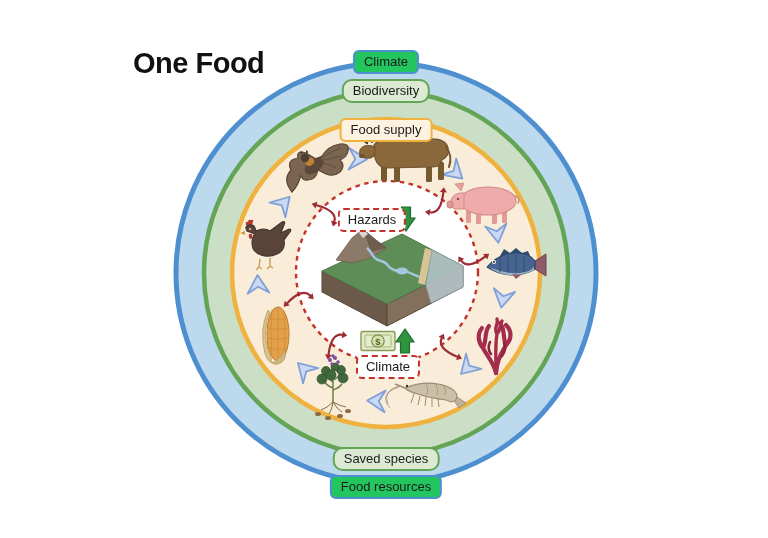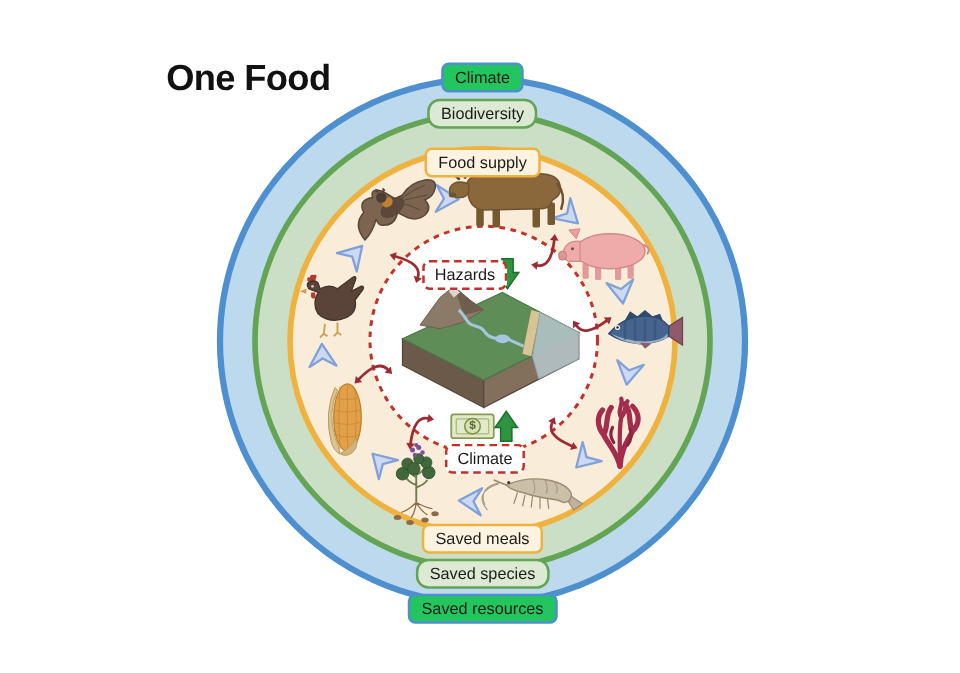--- a/index.html
+++ b/index.html
@@ -211,17 +211,16 @@
 
   <div class="page-title">One Food</div>
 
   <div class="badge blue" style="left:386px;top:62px;">Climate</div>
   <div class="badge green" style="left:386px;top:91px;">Biodiversity</div>
   <div class="badge orange" style="left:386px;top:130px;">Food supply</div>
 
   <div class="badge reddash" style="left:372px;top:188px;margin-top:32px;">Hazards</div>
   <div class="badge reddash" style="left:388px;top:367px;">Climate</div>
 
-  <div class="badge orange" style="left:386px;top:431px;">Saved meals</div>
   <div class="badge green" style="left:386px;top:459px;">Saved species</div>
-  <div class="badge blue" style="left:386px;top:487px;">Saved resources</div>
+  <div class="badge blue" style="left:386px;top:487px;">Food resources</div>
 
 </div>
 
 </body></html>

